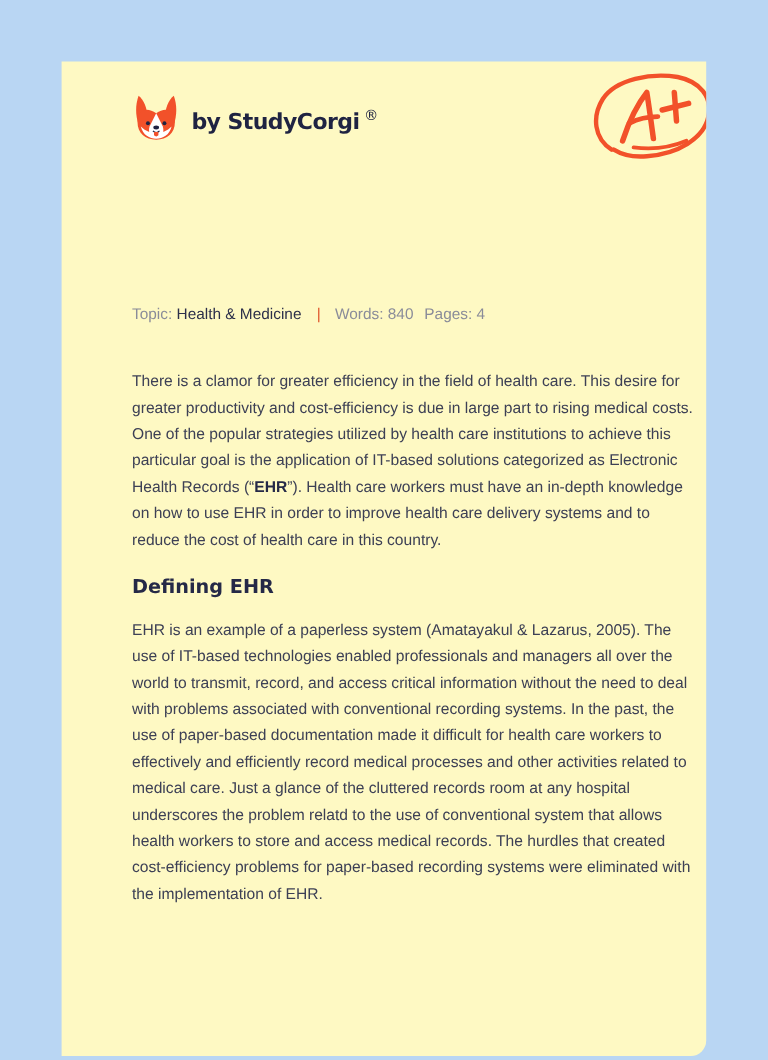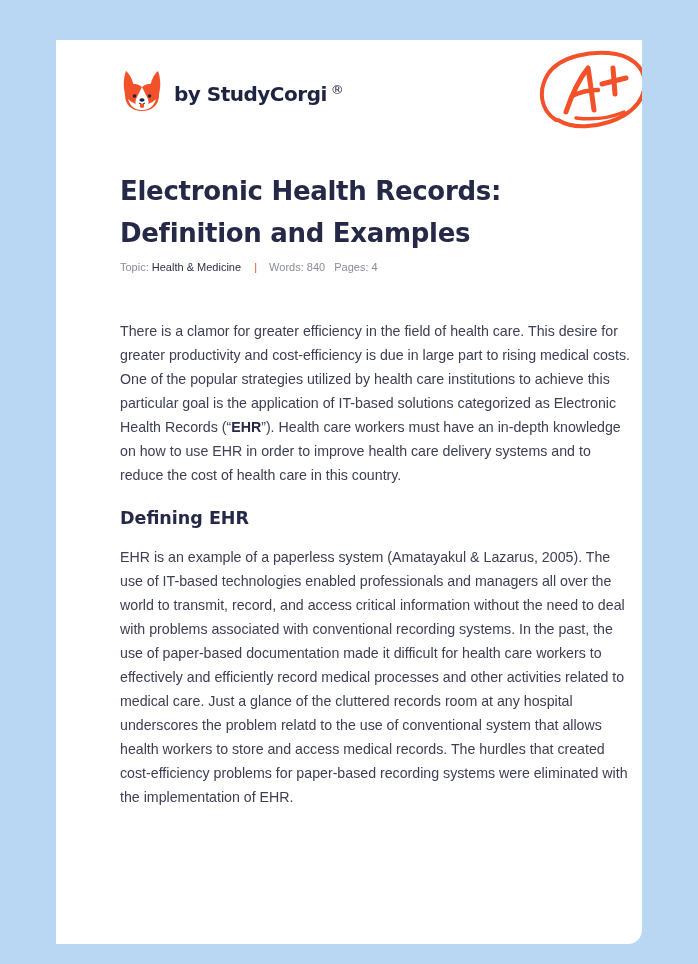--- a/index.html
+++ b/index.html
@@ -3,22 +3,22 @@
 <meta charset="utf-8">
 <style>
   html, body { margin:0; padding:0; }
   body {
     width:698px; height:964px; overflow:hidden;
     background:#b9d6f3;
     font-family:"Liberation Sans", sans-serif;
     position:relative;
   }
   .card {
-    position:absolute; left:56px; top:40px; width:586px; height:904px;
-    background:#ffffff;
+    position:absolute; left:56px; top:56px; width:586px; height:904px;
+    background:#fef9c3;
     border-radius:0 0 14px 0;
     overflow:hidden;
   }
   .brand { position:absolute; left:66px; top:28px; height:46px; display:flex; align-items:center; }
   .brand .logo { width:40px; height:44px; }
   .brand .name {
     margin-left:12px; margin-top:6px;
     font-family:"DejaVu Sans", sans-serif; font-weight:bold; font-size:20px;
     color:#1f2342; letter-spacing:-0.5px;
   }
@@ -28,21 +28,21 @@
   }
   .grade { position:absolute; left:480px; top:8px; width:112px; height:84px; }
   .title {
     position:absolute; left:64px; top:130px; width:500px;
     font-family:"DejaVu Sans", sans-serif; font-weight:bold;
     font-size:26px; line-height:42px; color:#252947; margin:0;
     letter-spacing:-0.3px;
   }
   .meta {
     position:absolute; left:64px; top:221px;
-    font-size:11px; color:#8a8c99; white-space:nowrap;
+    font-size:14px; color:#8a8c99; white-space:nowrap;
   }
   .meta .topic-val { color:#2c2f4a; }
   .meta .sep { color:#e0552a; margin:0 9px 0 10px; }
   .meta .gap { margin-left:6px; }
   .body {
     position:absolute; left:64px; top:265px; width:515px;
     font-family:"Liberation Sans", sans-serif;
     font-size:14.2px; line-height:24px; color:#3d4055;
   }
   .body p { margin:14px 0 18px 0; }
@@ -76,24 +76,20 @@
 
   <svg class="grade" viewBox="0 0 112 84">
     <path d="M20 72 C4 62 2 42 12 26 C24 8 56 2 80 6 C100 10 112 24 108 42 C104 62 80 76 52 78 C40 79 30 77 22 72" fill="none" stroke="#f2512a" stroke-width="4" stroke-linecap="round"></path>
     <path d="M30 64 C36 46 44 30 52 20 C54 32 56 48 58 62" fill="none" stroke="#f2512a" stroke-width="5" stroke-linecap="round" stroke-linejoin="round"></path>
     <path d="M36 48 C44 44 54 42 62 42" fill="none" stroke="#f2512a" stroke-width="4.5" stroke-linecap="round"></path>
     <path d="M66 36 L90 30" fill="none" stroke="#f2512a" stroke-width="5" stroke-linecap="round"></path>
     <path d="M77 20 L79 46" fill="none" stroke="#f2512a" stroke-width="5" stroke-linecap="round"></path>
     <path d="M40 70 C56 72 74 70 88 64" fill="none" stroke="#f2512a" stroke-width="3.5" stroke-linecap="round"></path>
   </svg>
 
-  <h1 class="title">
-    <span>Electronic Health Records:</span><br>
-    <span>Definition and Examples</span>
-  </h1>
 
   <div class="meta">
     <span>Topic:</span>
     <span class="topic-val">Health &amp; Medicine</span>
     <span class="sep">|</span>
     <span>Words:</span>
     <span>840</span>
     <span class="gap">Pages:</span>
     <span>4</span>
   </div>

